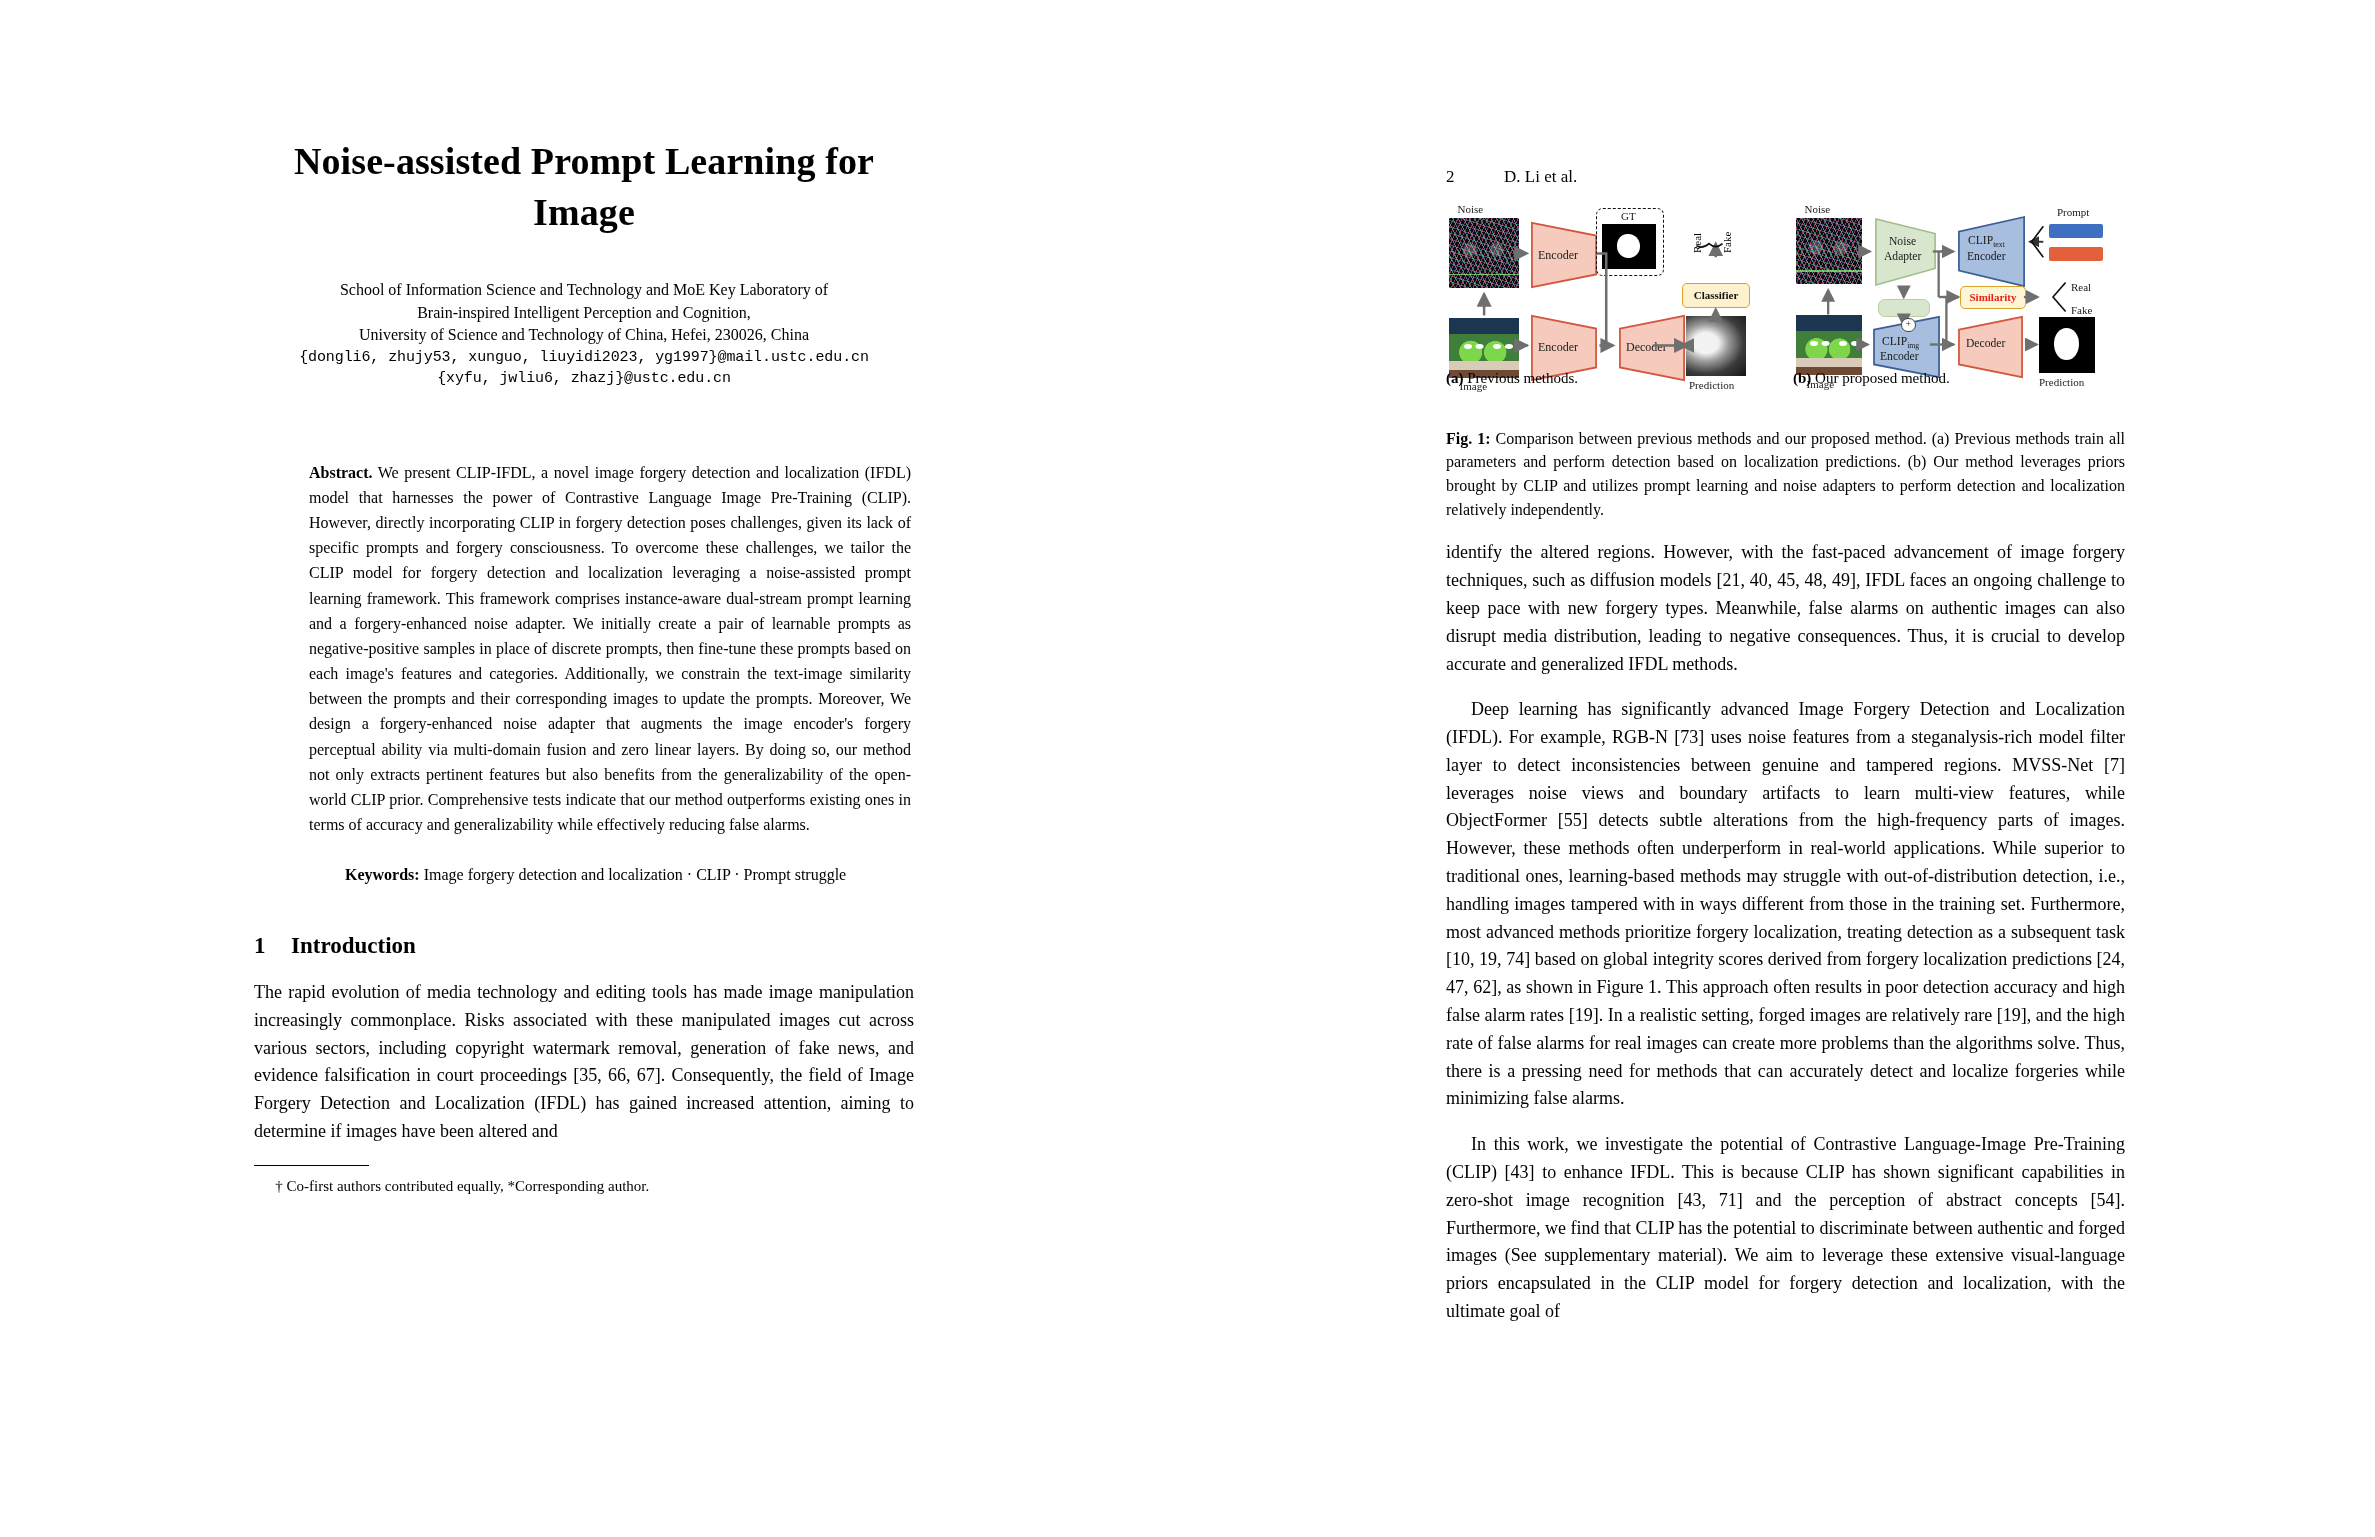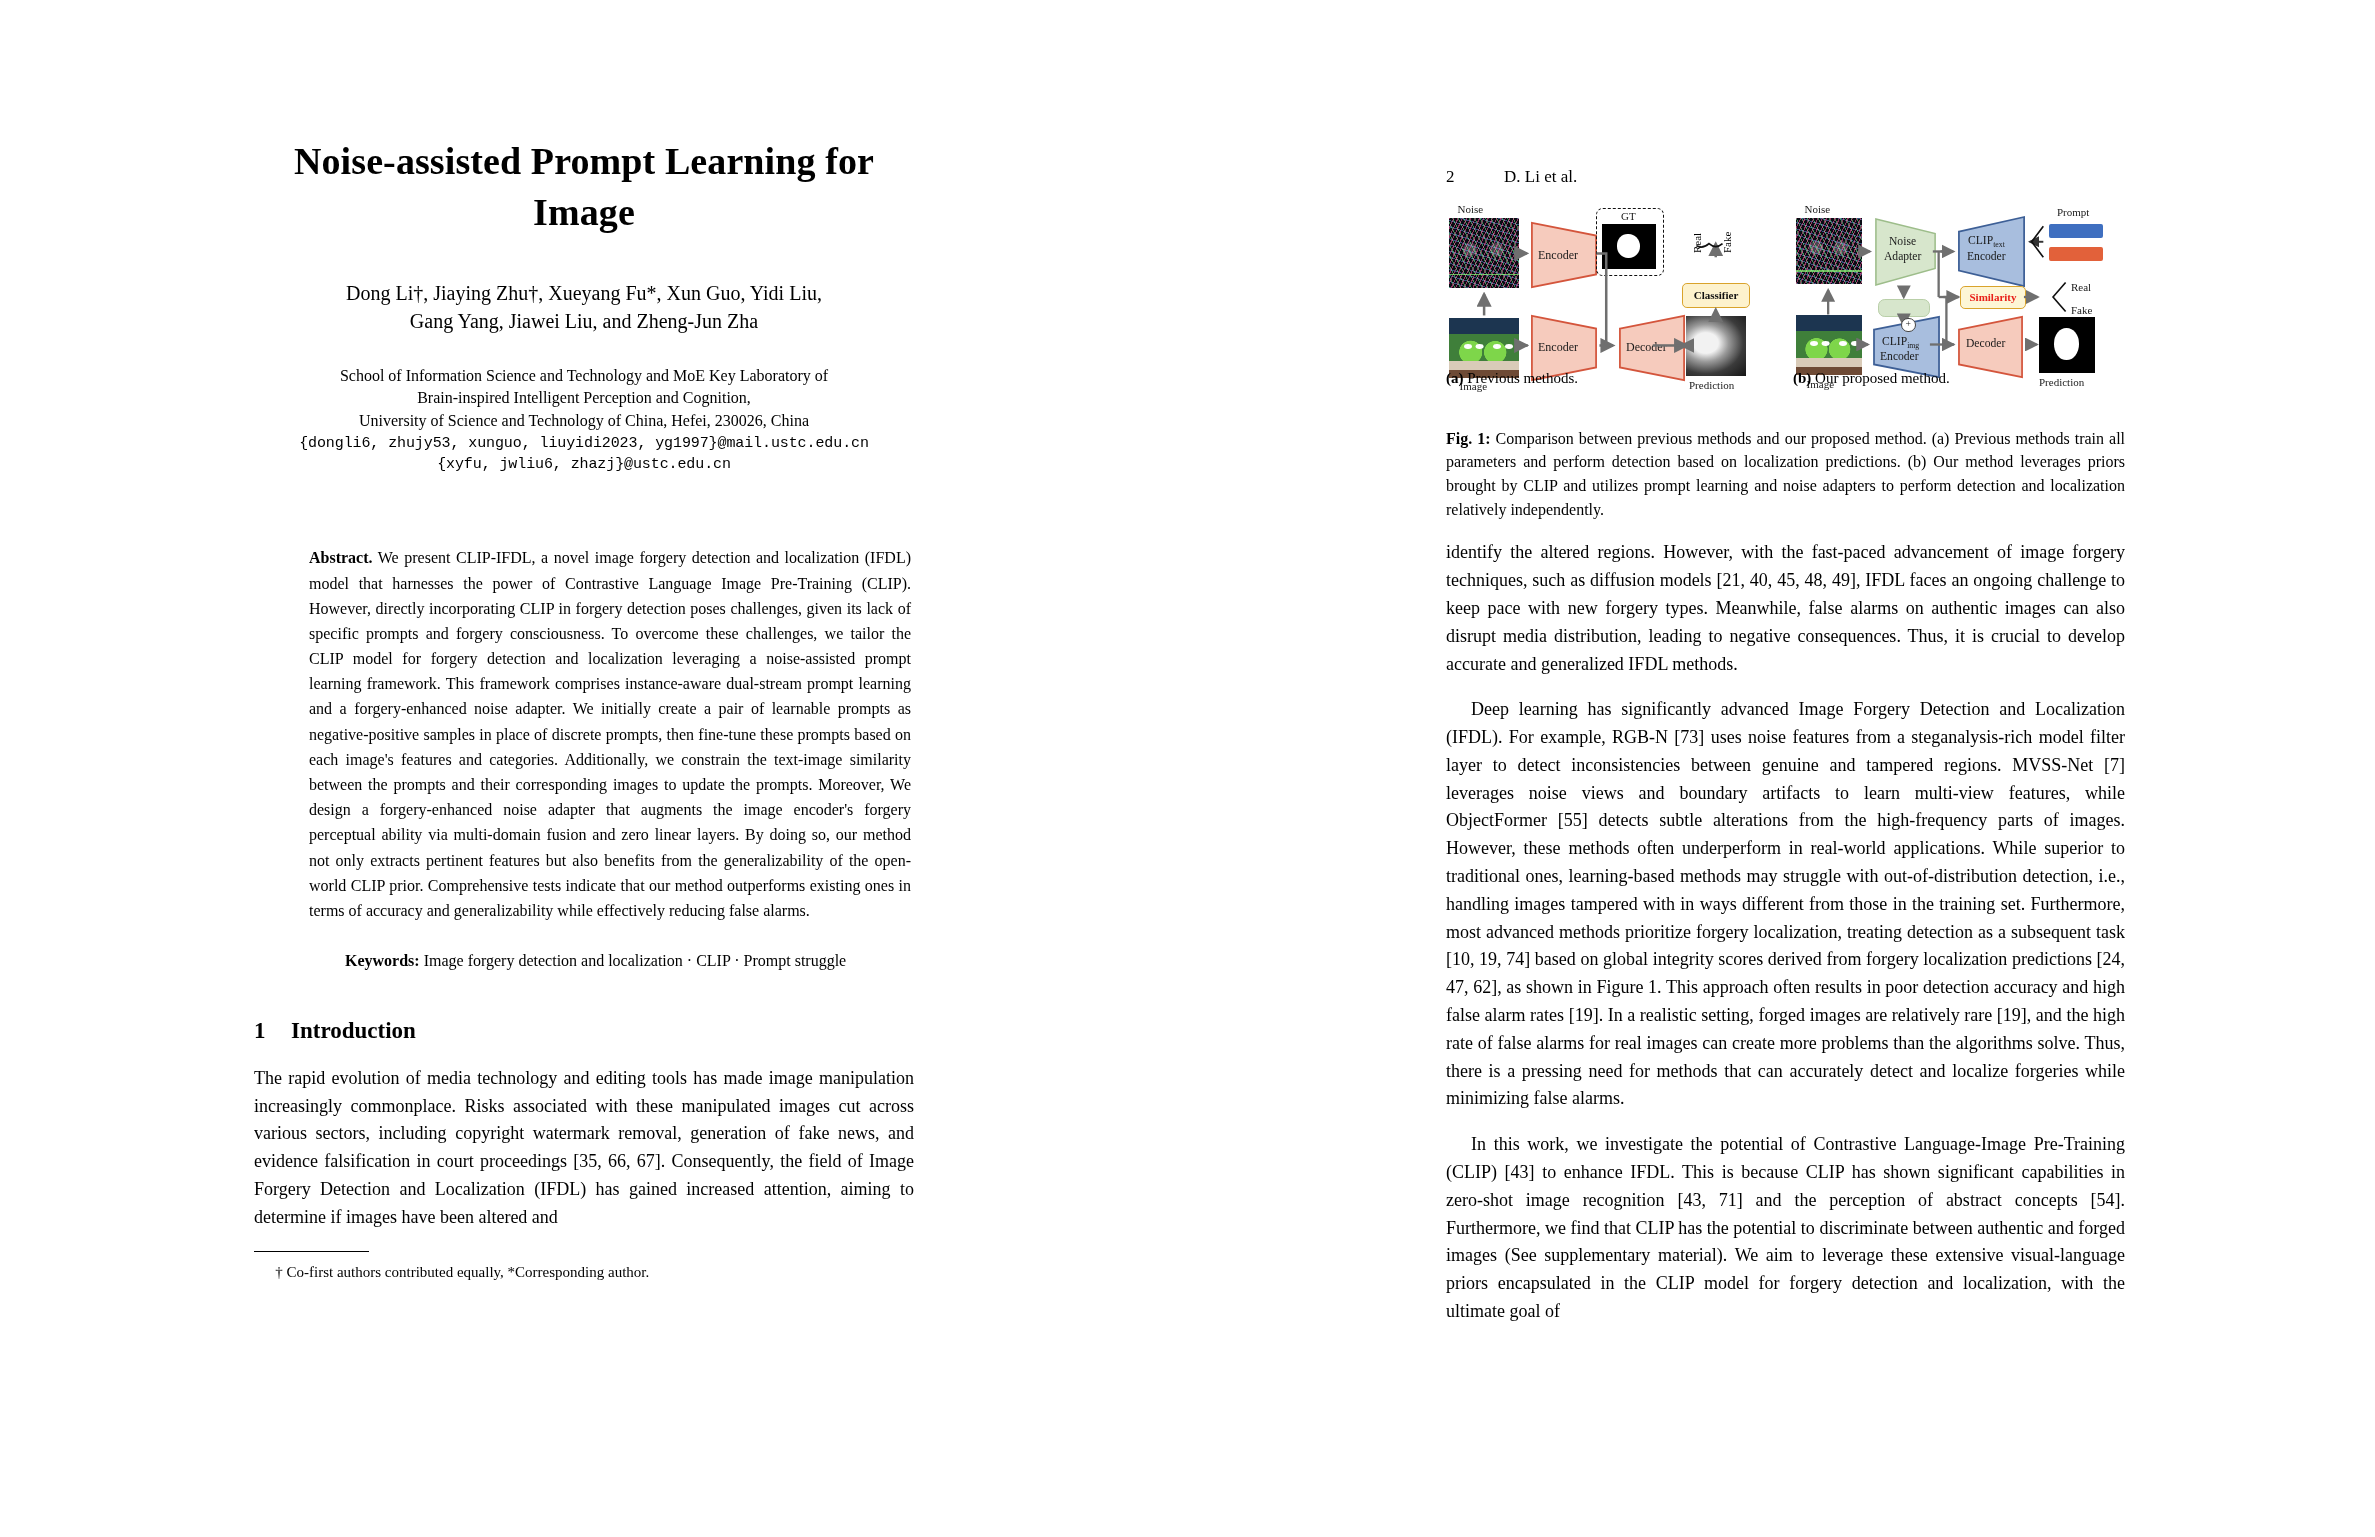--- a/index.html
+++ b/index.html
@@ -288,24 +288,20 @@
 <body>
 
 <div class="spread">
 
   <div class="page-left">
 
     <h1 class="title">
       <span>Noise-assisted Prompt Learning for Image</span>
     </h1>
 
-    <div class="authors">
-      <span>Dong Li†, Jiaying Zhu†, Xueyang Fu*, Xun Guo, Yidi Liu,</span>
-      <span class="l2">Gang Yang, Jiawei Liu, and Zheng-Jun Zha</span>
-    </div>
 
     <div class="affil">
       <div>School of Information Science and Technology and MoE Key Laboratory of</div>
       <div>Brain-inspired Intelligent Perception and Cognition,</div>
       <div>University of Science and Technology of China, Hefei, 230026, China</div>
       <div class="mono">{dongli6, zhujy53, xunguo, liuyidi2023, yg1997}@mail.ustc.edu.cn</div>
       <div class="mono">{xyfu, jwliu6, zhazj}@ustc.edu.cn</div>
     </div>
 
     <div class="abstract">

